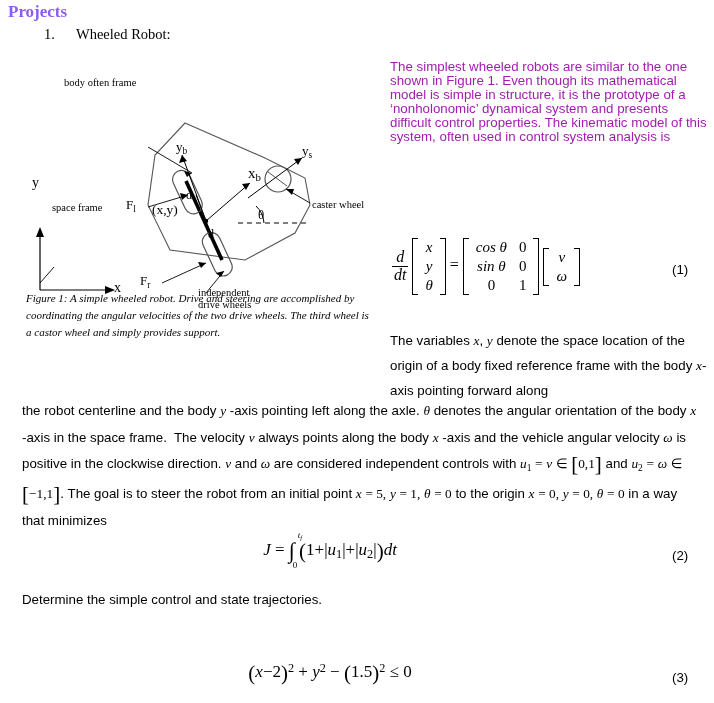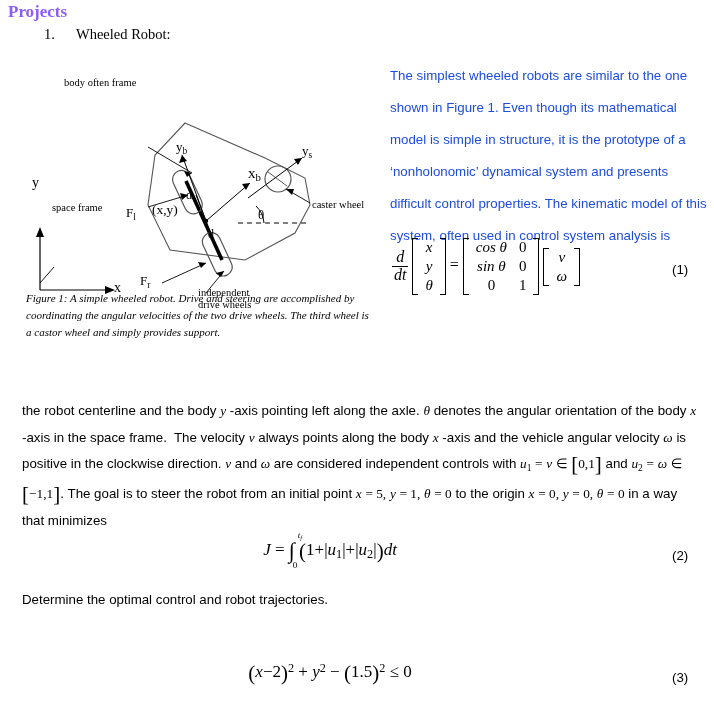--- a/index.html
+++ b/index.html
@@ -68,22 +68,22 @@
   }
 
   
   .right-para {
     position: absolute;
     left: 390px;
     top: 60px;
     width: 320px;
     font-family: "Liberation Sans", sans-serif;
     font-size: 13.3px;
-    line-height: 32px;
-    color: #1d4ed8;
+    line-height: 14px;
+    color: #a21caf;
   }
 
   
   .eq1 {
     position: absolute;
     left: 392px;
     top: 238px;
     height: 72px;
   }
   .eqnum {
@@ -279,21 +279,21 @@
     <div class="fig-label" style="left:42px; top:147px;">space frame</div>
     <div class="fig-label" style="left:302px; top:144px;">caster wheel</div>
     <div class="fig-label" style="left:188px; top:232px;">independent</div>
     <div class="fig-label" style="left:188px; top:244px;">drive wheels</div>
 
     <div class="fig-label ital" style="left:166px; top:84px; font-size:13px;"><span>y</span><span class="sub">b</span></div>
     <div class="fig-label ital" style="left:238px; top:110px; font-size:15px;"><span>x</span><span class="sub">b</span></div>
     <div class="fig-label ital" style="left:292px; top:88px; font-size:13px;"><span>y</span><span class="sub">s</span></div>
     <div class="fig-label ital" style="left:104px; top:225px; font-size:14px;">x</div>
     <div class="fig-label ital" style="left:22px; top:120px; font-size:14px;">y</div>
-    <div class="fig-label ital" style="left:116px; top:142px; font-size:13px;margin-top:8px;"><span>F</span><span class="sub">l</span></div>
+    <div class="fig-label ital" style="left:116px; top:142px; font-size:13px;"><span>F</span><span class="sub">l</span></div>
     <div class="fig-label ital" style="left:130px; top:218px; font-size:13px;"><span>F</span><span class="sub">r</span></div>
     <div class="fig-label ital" style="left:248px; top:152px; font-size:13px;">θ</div>
     <div class="fig-label ital" style="left:176px; top:133px; font-size:12px;">d</div>
     <div class="fig-label ital" style="left:198px; top:172px; font-size:12px;">d</div>
     
     
     
     
     <div class="fig-label ital" style="left:142px; top:147px; font-size:13.5px;">(x,y)</div>
   </div>
@@ -349,37 +349,40 @@
             </tr>
         <tr>
               <td class="mi">ω</td>
             </tr>
       </tbody>
         </table>
     </span>
   </div>
   <div class="eqnum n1">(1)</div>
 
+  <div class="right-para2">
+    <span>The variables </span><span class="mi">x</span><span>, </span><span class="mi">y</span><span> denote the space location of the origin of a body fixed reference frame with the body </span><span class="mi">x</span><span>-axis pointing forward along</span>
+  </div>
 
   <div class="body-flow">
     the robot centerline and the body <span class="mi">y</span> -axis pointing left along the axle. <span class="mi">θ</span> denotes the angular orientation
     of the body <span class="mi">x</span> -axis in the space frame.&nbsp; The velocity <span class="mi">v</span> always points along the body <span class="mi">x</span> -axis and the
     vehicle angular velocity <span class="mi">ω</span> is positive in the clockwise direction. <span class="mi">v</span> and <span class="mi">ω</span> are considered independent
     controls with <span class="mi">u</span><span class="sub mn">1</span> <span class="mn">=</span> <span class="mi">v</span> <span class="mn">∈</span> <span class="bigparen">[</span><span class="mn">0,1</span><span class="bigparen">]</span> and <span class="mi">u</span><span class="sub mn">2</span> <span class="mn">=</span> <span class="mi">ω</span> <span class="mn">∈</span> <span class="bigparen">[</span><span class="mn">−1,1</span><span class="bigparen">]</span>. The goal is to steer the robot from an initial point
     <span class="mi">x</span> <span class="mn">= 5,</span> <span class="mi">y</span> <span class="mn">= 1,</span> <span class="mi">θ</span> <span class="mn">= 0</span> to the origin <span class="mi">x</span> <span class="mn">= 0,</span> <span class="mi">y</span> <span class="mn">= 0,</span> <span class="mi">θ</span> <span class="mn">= 0</span> in a way that minimizes
   </div>
 
   <div class="eq2">
     <span class="mi">J</span>
     <span class="mn">=</span>
     <span class="integral">∫<span class="int-lim-top"><span class="mi">t</span><span class="sub">f</span></span><span class="int-lim-bot">0</span></span>
     <span><span class="bigparen">(</span><span class="mn">1+</span><span class="mn">|</span><span class="mi">u</span><span class="sub mn">1</span><span class="mn">|+</span><span class="mn">|</span><span class="mi">u</span><span class="sub mn">2</span><span class="mn">|</span><span class="bigparen">)</span><span class="mi">dt</span></span>
   </div>
   <div class="eqnum n2">(2)</div>
 
-  <div class="para-det">Determine the optimal control and robot trajectories.</div>
+  <div class="para-det">Determine the simple control and state trajectories.</div>
 
   <div class="eq3">
     <span><span class="bigparen">(</span><span class="mi">x</span><span class="mn">−2</span><span class="bigparen">)</span><span class="sup mn">2</span> <span class="mn">+</span> <span class="mi">y</span><span class="sup mn">2</span> <span class="mn">−</span> <span class="bigparen">(</span><span class="mn">1.5</span><span class="bigparen">)</span><span class="sup mn">2</span> <span class="mn">≤ 0</span></span>
   </div>
   <div class="eqnum n3">(3)</div>
 
 </div>
 
 </body></html>

